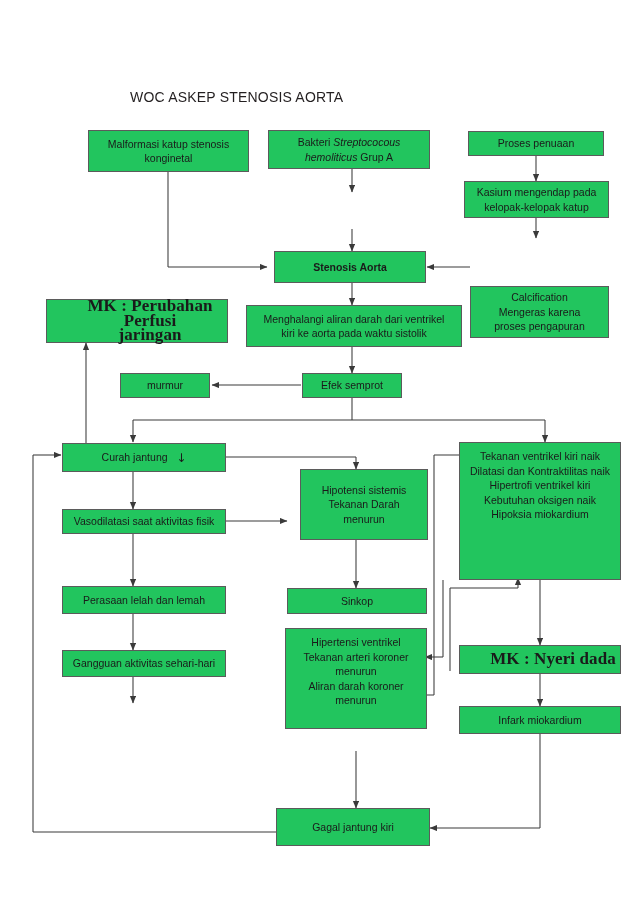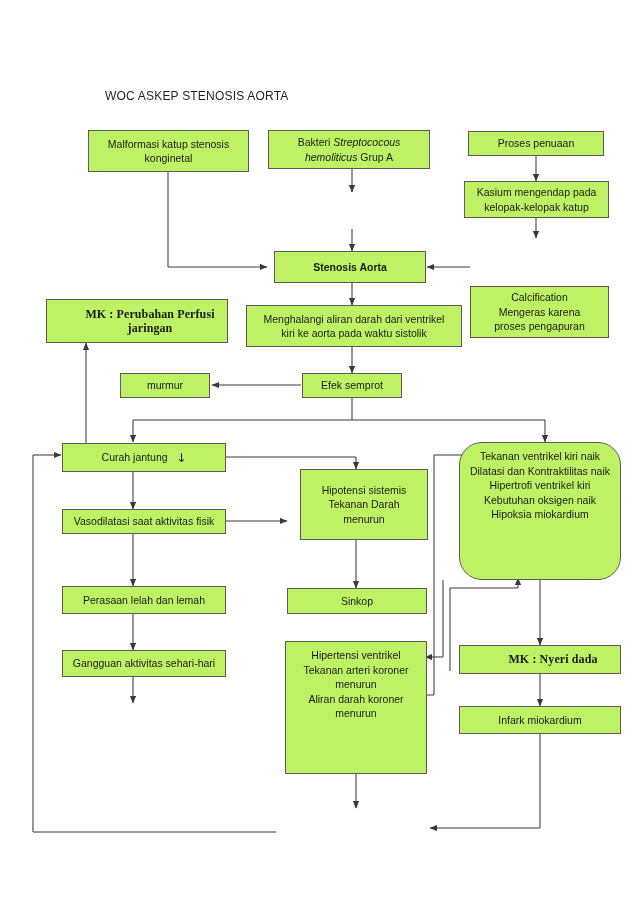--- a/index.html
+++ b/index.html
@@ -15,47 +15,47 @@
     overflow:hidden;
   }
   #wires{
     position:absolute;
     left:0;top:0;
     width:638px;height:902px;
     pointer-events:none;
   }
   .title{
     position:absolute;
-    left:105px; top:89px;
-    font-size:12px;
+    left:130px; top:89px;
+    font-size:14px;
     letter-spacing:.2px;
     color:#231f20;
     white-space:nowrap;
   }
   .node{
     position:absolute;
     box-sizing:border-box;
     border:1px solid #5b5b5b;
-    background:#bef264;
+    background:#22c55e;
     color:#1a1a1a;
     font-size:10.5px;
     line-height:14.5px;
     display:flex;
     align-items:center;
     justify-content:center;
     text-align:center;
     padding:2px 4px;
     z-index:3;
   }
   .node .txt{width:100%;}
   .node.bold{font-weight:700;}
   .node.serif{
     font-family:"Liberation Serif", serif;
     font-weight:700;
-    font-size:12px;
+    font-size:17px;
     letter-spacing:.1px;
     padding-left:30px;
   }
   .node.top-align{align-items:flex-start;padding-top:6px;}
   .it{font-style:italic;}
   .dn{
     font-family:"DejaVu Sans", sans-serif;
     font-size:12px;
     line-height:0;
     position:relative;
@@ -209,21 +209,21 @@
   </div>
 
   <div class="node" style="left:300px; top:469px; width:128px; height:71px;">
     <span class="txt">
       <span>Hipotensi sistemis</span><br>
       <span>Tekanan Darah</span><br>
       <span>menurun</span>
     </span>
   </div>
 
-  <div class="node top-align" style="left:459px; top:442px; width:162px; height:138px;border-radius:23px;">
+  <div class="node top-align" style="left:459px; top:442px; width:162px; height:138px;">
     <span class="txt">
       <span>Tekanan ventrikel kiri naik</span><br>
       <span>Dilatasi dan Kontraktilitas naik</span><br>
       <span>Hipertrofi ventrikel kiri</span><br>
       <span>Kebutuhan oksigen naik</span><br>
       <span>Hipoksia miokardium</span>
     </span>
   </div>
 
   <div class="node" style="left:62px; top:509px; width:164px; height:25px;">
@@ -231,21 +231,21 @@
   </div>
 
   <div class="node" style="left:287px; top:588px; width:140px; height:26px;">
     <span class="txt">Sinkop</span>
   </div>
 
   <div class="node" style="left:62px; top:586px; width:164px; height:28px;">
     <span class="txt">Perasaan lelah dan lemah</span>
   </div>
 
-  <div class="node top-align" style="left:285px; top:641px; width:142px; height:133px;">
+  <div class="node top-align" style="left:285px; top:628px; width:142px; height:101px;">
     <span class="txt">
       <span>Hipertensi ventrikel</span><br>
       <span>Tekanan arteri koroner</span><br>
       <span>menurun</span><br>
       <span>Aliran darah koroner</span><br>
       <span>menurun</span>
     </span>
   </div>
 
   <div class="node serif" style="left:459px; top:645px; width:162px; height:29px;">
@@ -254,14 +254,17 @@
 
   <div class="node" style="left:62px; top:650px; width:164px; height:27px;">
     <span class="txt">Gangguan aktivitas sehari-hari</span>
   </div>
 
 
   <div class="node" style="left:459px; top:706px; width:162px; height:28px;">
     <span class="txt">Infark miokardium</span>
   </div>
 
+  <div class="node" style="left:276px; top:808px; width:154px; height:38px;">
+    <span class="txt">Gagal jantung kiri</span>
+  </div>
 
 </div>
 
 </body></html>

